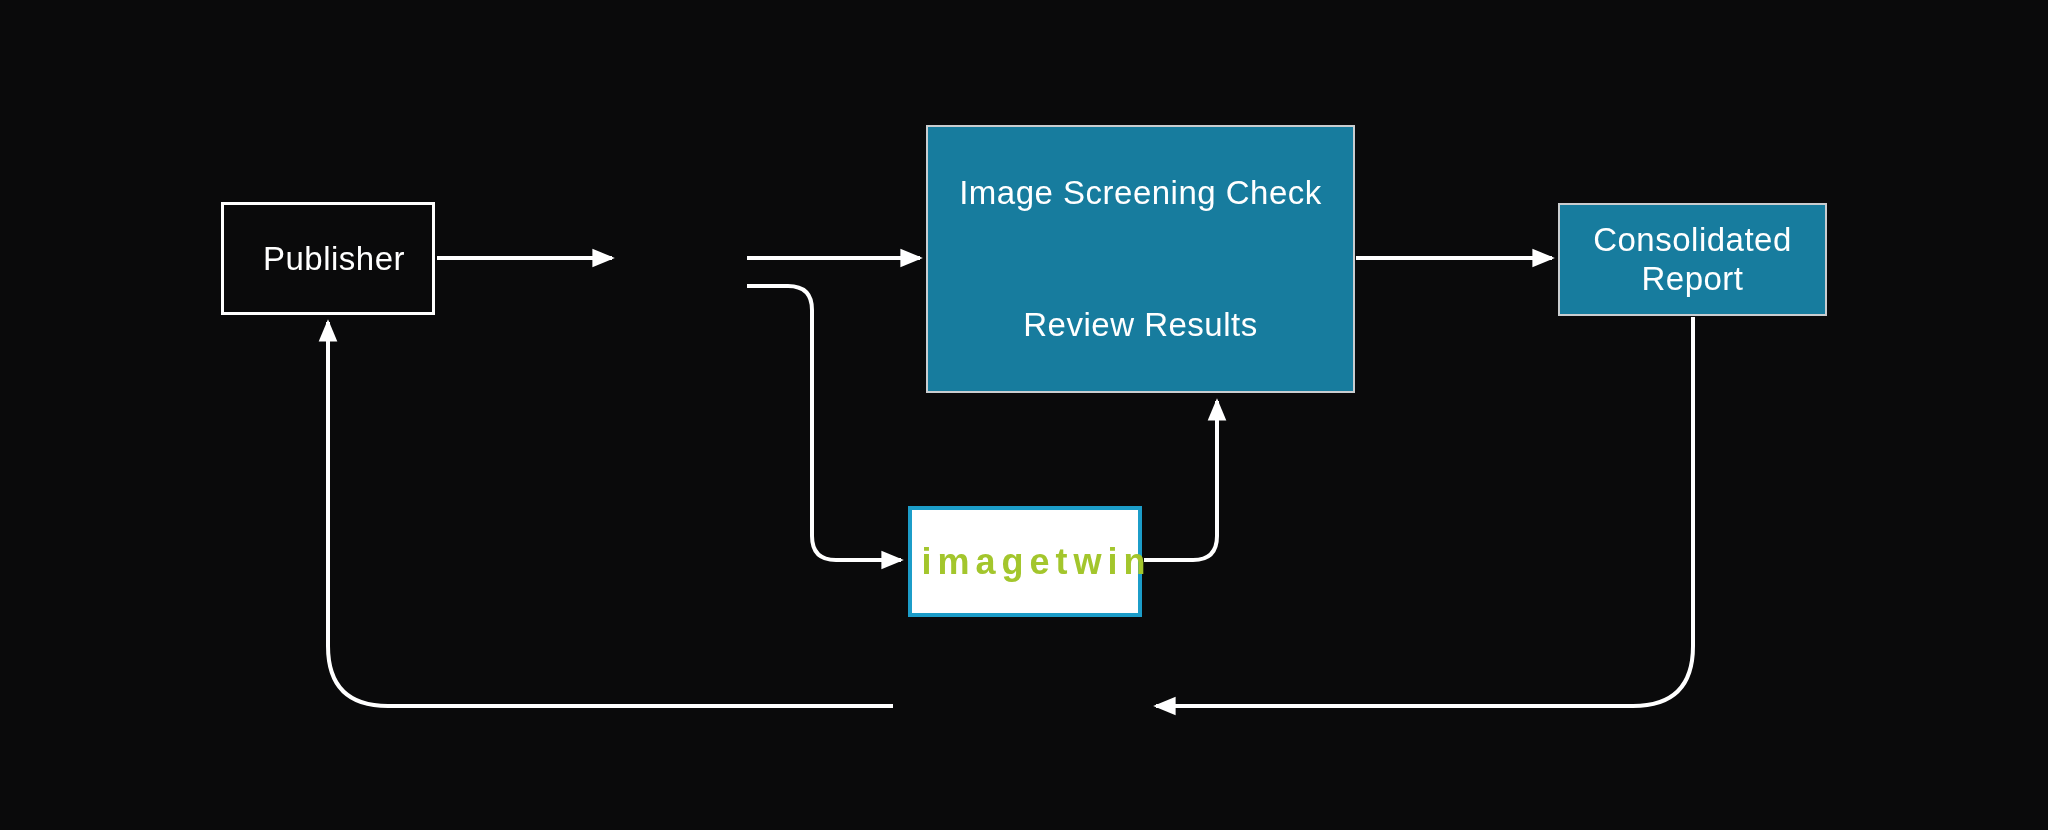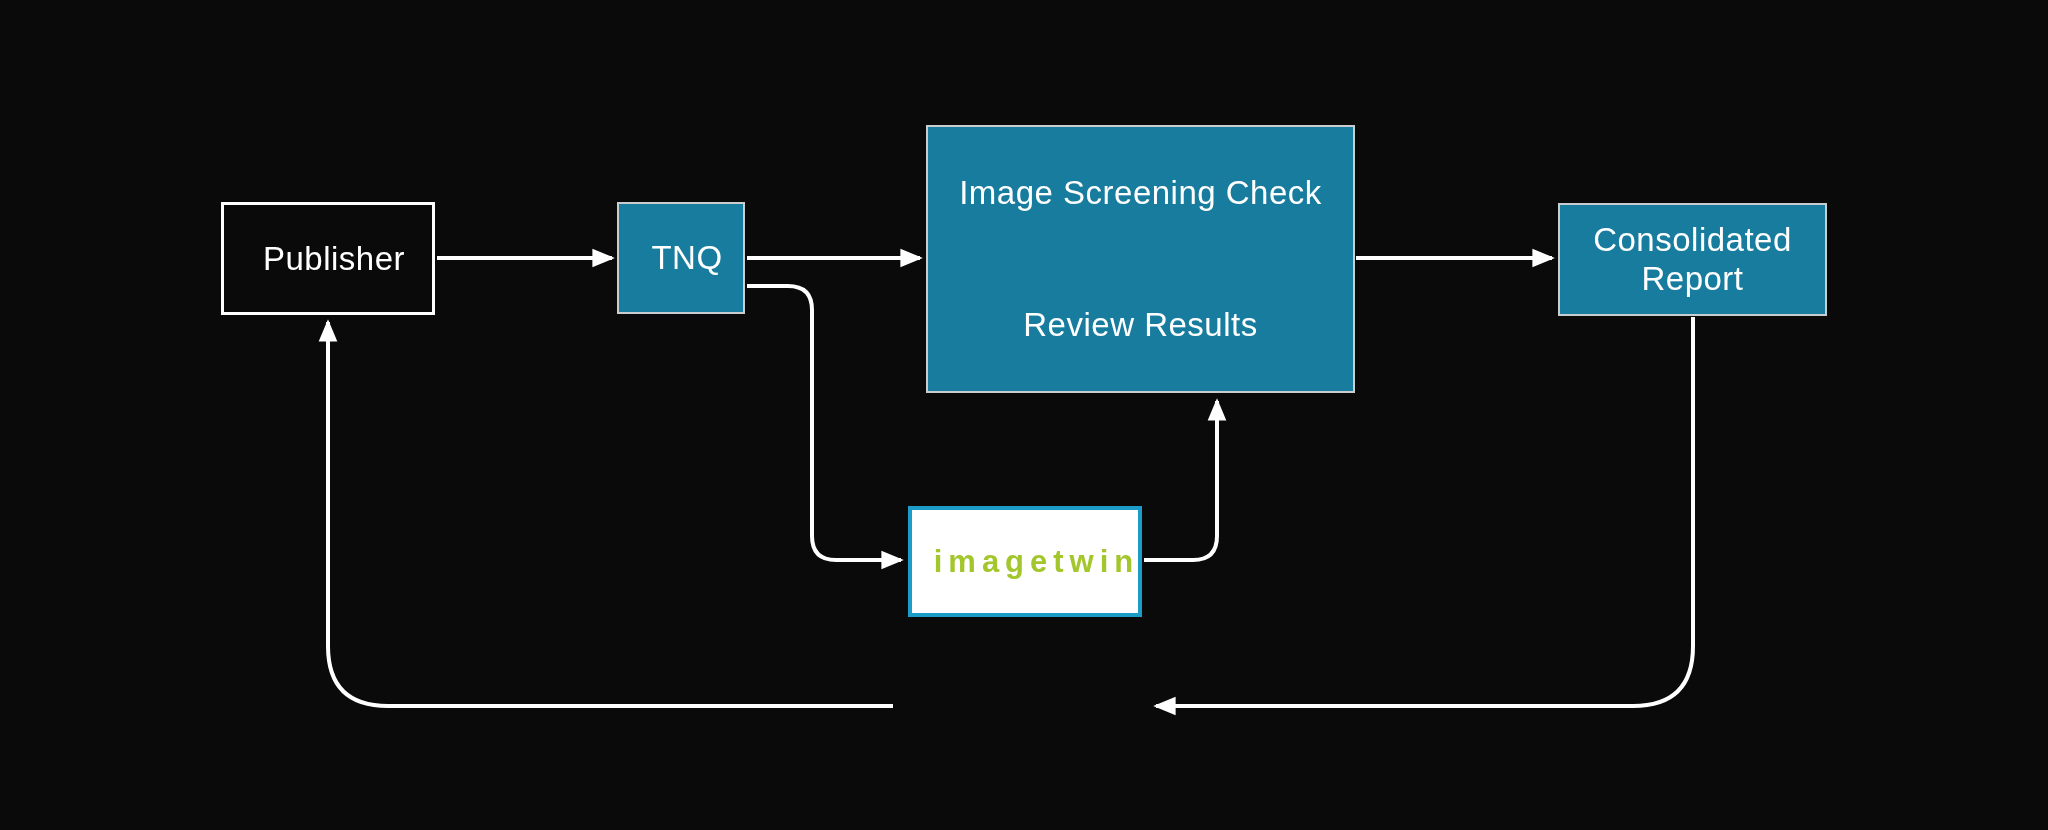--- a/index.html
+++ b/index.html
@@ -43,21 +43,21 @@
     padding:0;
   }
   .screening-half{flex:1;display:flex;align-items:center;justify-content:center;}
   .node.consolidated{left:1558px;top:203px;width:269px;height:113px;line-height:1.18;padding:0 20px;}
   .node.imagetwin{
     left:908px;top:506px;width:234px;height:111px;
     background:var(--imagetwin-bg);border:4px solid var(--imagetwin-border);
     gap:11px;
   }
   .imagetwin-wordmark{
-    color:var(--green);font-size:31px;font-weight:700;
+    color:var(--green);font-size:36px;font-weight:700;
     letter-spacing:6px;line-height:1;
   }
   .imagetwin-icon{display:block;}
   .imagetwin-icon .glyph{fill:var(--green);}
   .edge-label{
     position:absolute;z-index:2;left:900px;top:685px;width:242px;height:42px;
     display:flex;align-items:center;justify-content:center;
     color:var(--text);font-size:33px;letter-spacing:0.5px;
   }
 </style>
@@ -79,23 +79,20 @@
     <path class="connector" d="M747,286 H788 Q812,286 812,310 V536 Q812,560 836,560 H901" marker-end="url(#arrowhead)"></path>
     <path class="connector" d="M1144,560 H1193 Q1217,560 1217,536 V401" marker-end="url(#arrowhead)"></path>
     <path class="connector" d="M1693,317 V646 Q1693,706 1633,706 H1156" marker-end="url(#arrowhead)"></path>
     <path class="connector" d="M893,706 H388 Q328,706 328,646 V322" marker-end="url(#arrowhead)"></path>
   </svg>
 
   <div class="node publisher">
     <span>Publisher</span>
   </div>
 
-  <div class="node teal tnq">
-    <span>TNQ</span>
-  </div>
 
   <div class="node teal consolidated">
     <span>Consolidated Report</span>
   </div>
 
   <div class="node teal screening">
     <div class="screening-half">
       <span>Image Screening Check</span>
     </div>
     <div class="screening-half">

